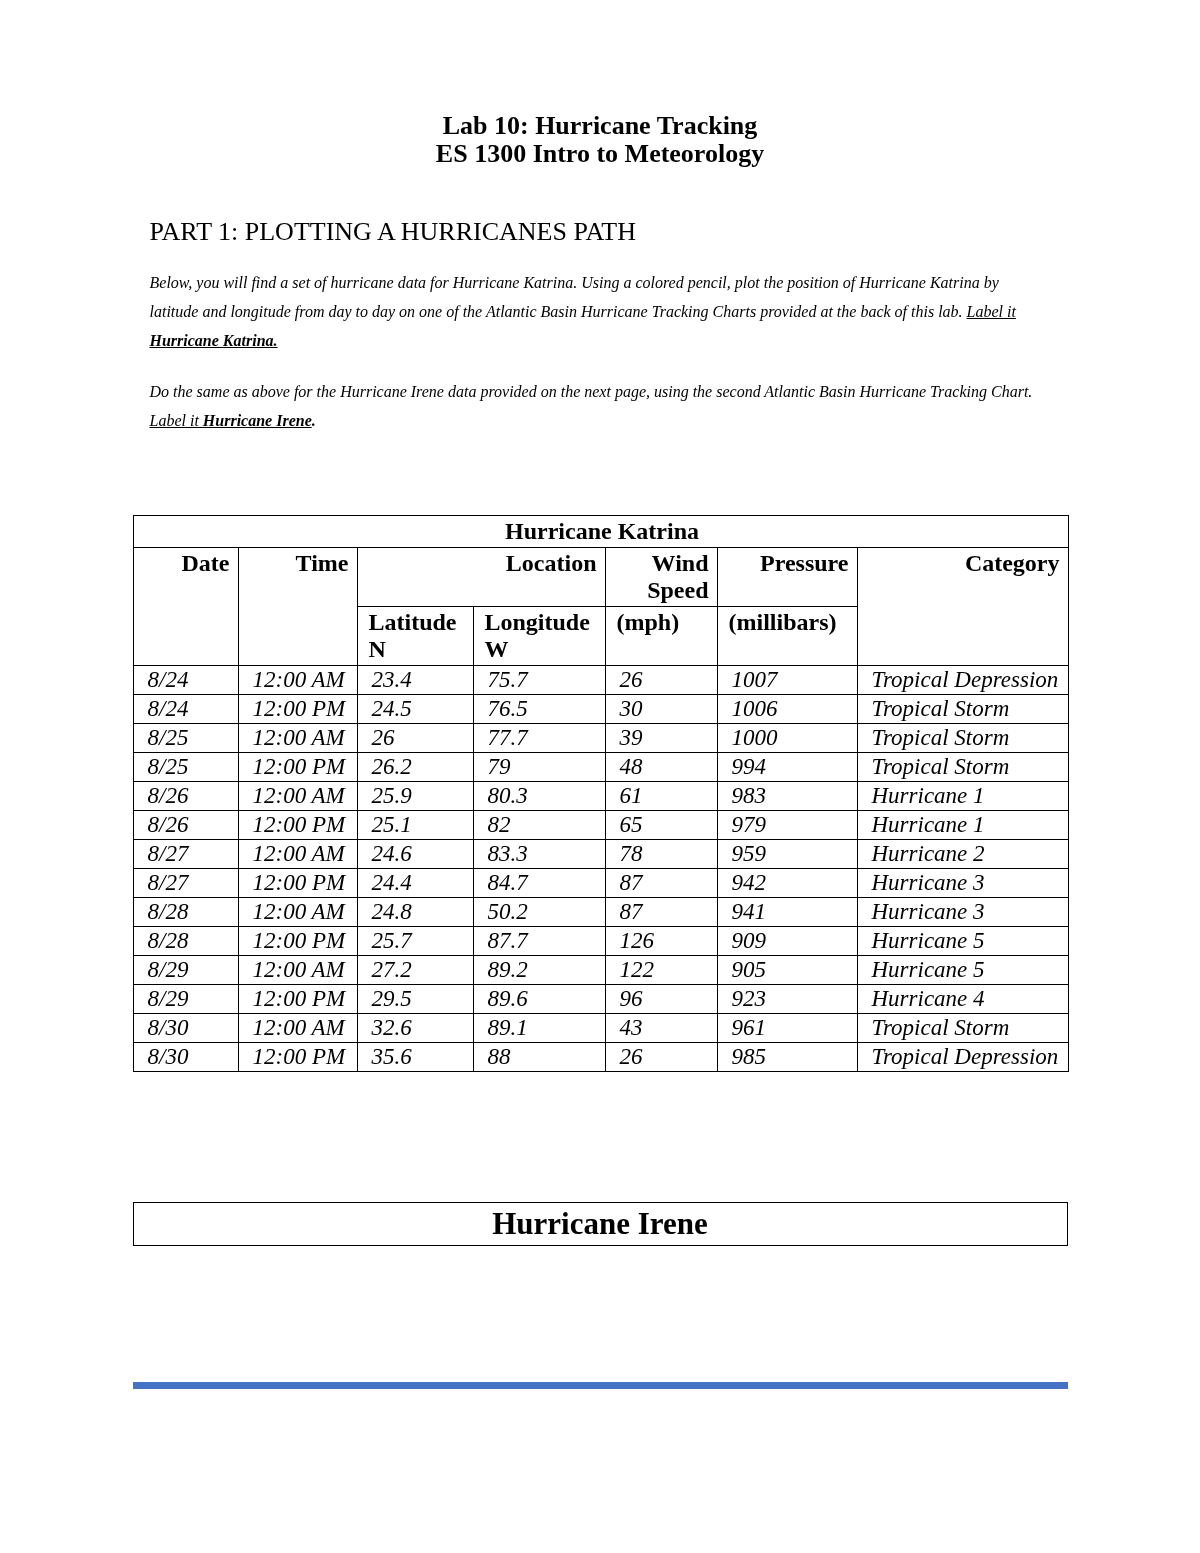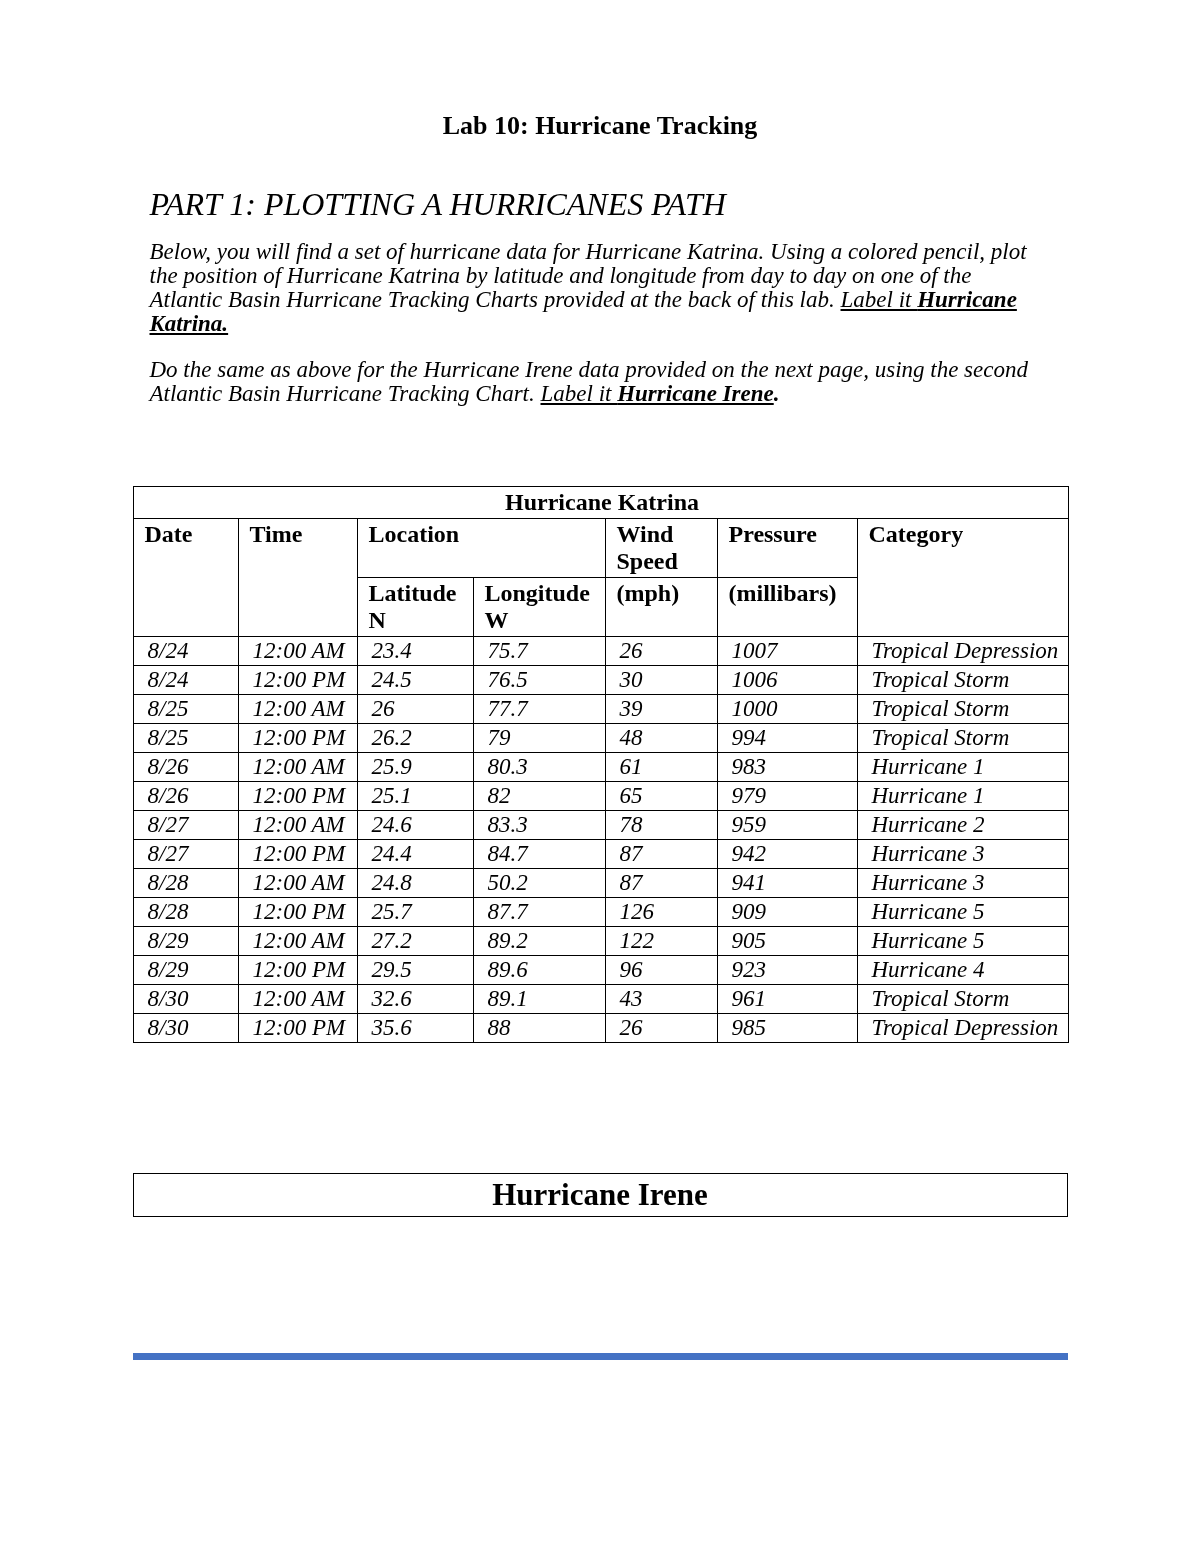--- a/index.html
+++ b/index.html
@@ -15,28 +15,27 @@
     margin: 0 auto;
     padding-top: 112px;
   }
   .doc-title {
     text-align: center;
     font-weight: bold;
     font-size: 26px;
     line-height: 28px;
   }
   .part-heading {
-    font-style: italic;
-    font-size: 32px;
+    font-size: 26px;
     line-height: 28px;
     margin: 50px 17px 0 17px;
   }
   .para {
-    font-size: 23px;
-    line-height: 24px;
+    font-size: 16px;
+    line-height: 29px;
     margin: 22px 34px 0 17px;
   }
   .b { font-weight: bold; }
   .i { font-style: italic; }
   .u { text-decoration: underline; }
 
   table.katrina {
     border-collapse: collapse;
     table-layout: fixed;
     width: 935px;
@@ -51,21 +50,21 @@
     line-height: 40px;
     font-weight: bold;
     padding: 2px 0 6px 0;
   }
   table.katrina thead th {
     font-size: 24px;
     line-height: 27px;
     font-weight: bold;
     padding: 2px 8px 2px 11px;
   }
-  .th-center { text-align: left; font-family: Liberation Serif, serif; }
+  .th-center { text-align: right; font-family: Liberation Serif, serif; }
   .th-left { text-align: left; }
   .wrap { overflow-wrap: anywhere; word-break: break-word; margin-left: 46px; }
   table.katrina td {
     font-size: 23px;
     line-height: 24px;
     font-style: italic;
     text-align: left;
     padding: 2px 8px 2px 14px;
   }
   .irene-box {
@@ -86,20 +85,21 @@
     background: #4472C4;
   }
 </style>
 </head>
 <body>
 
 <div class="page">
 
   <div class="doc-title">
     <div>Lab 10: Hurricane Tracking</div>
+    <div>ES 1300 Intro to Meteorology</div>
   </div>
 
   <p class="part-heading">PART 1: PLOTTING A HURRICANES PATH</p>
 
   <p class="para"><span class="i">Below, you will find a set of hurricane data for Hurricane Katrina. Using a colored pencil, plot the position of Hurricane Katrina by latitude and longitude from day to day on one of the Atlantic Basin Hurricane Tracking Charts provided at the back of this lab. </span><span class="i u">Label it </span><span class="b i u">Hurricane Katrina.</span></p>
 
 
   <p class="para"><span class="i">Do the same as above for the Hurricane Irene data provided on the next page, using the second Atlantic Basin Hurricane Tracking Chart. </span><span class="i u">Label it </span><span class="b i u">Hurricane Irene</span><span class="b i">.</span></p>
 
   <table class="katrina">

